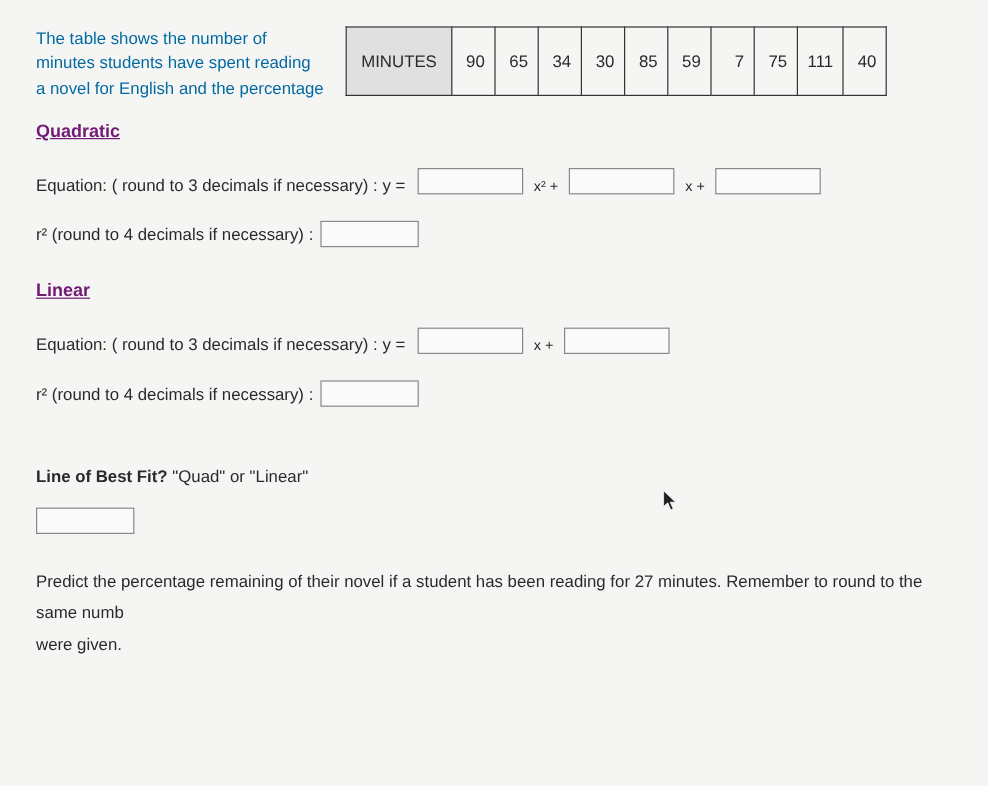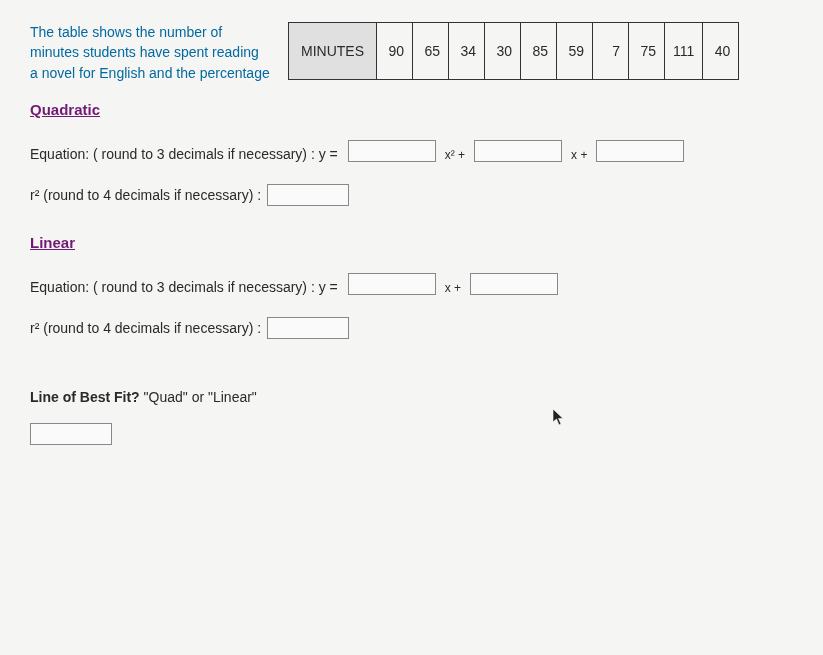--- a/index.html
+++ b/index.html
@@ -167,17 +167,21 @@
   <span>r² (round to 4 decimals if necessary) :</span>
   <input class="blank-input small" style="">
 </div>
 
 <div class="bottom-block">
   <div class="best-fit-question">
     <span>Line of Best Fit?</span><span class="normal"> "Quad" or "Linear"</span>
   </div>
   <input class="blank-input small" style="">
 
+  <div class="predict-text">
+    <div>Predict the percentage remaining of their novel if a student has been reading for 27 minutes. Remember to round to the same numb</div>
+    <div>were given.</div>
+  </div>
 </div>
 
 <svg class="cursor" viewBox="0 0 14 18">
   <path d="M1 1 L1 14 L4.5 11 L7 17 L9 16 L6.5 10.5 L11 10.5 Z" fill="#222" stroke="#fff" stroke-width="0.6"></path>
 </svg>
 
 </body></html>

